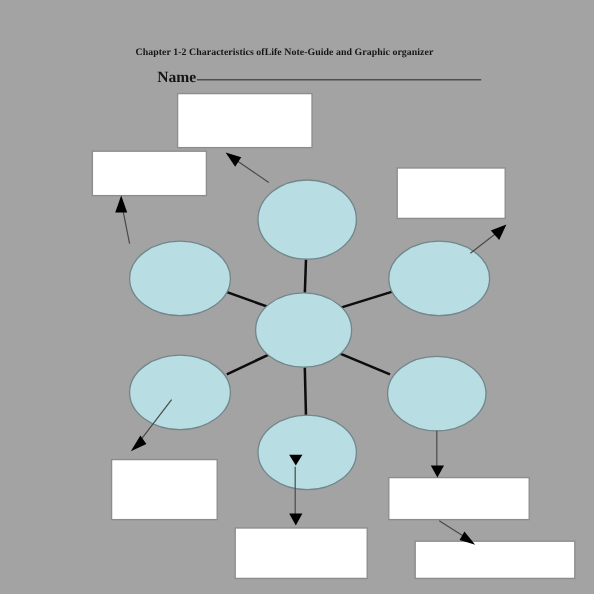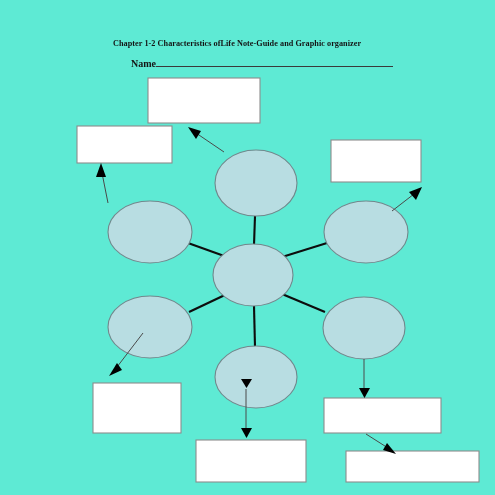--- a/index.html
+++ b/index.html
@@ -4,21 +4,21 @@
 <style>
   html, body {
     margin: 0;
     padding: 0;
     background: #ffffff;
   }
   #page {
     position: relative;
     width: 495px;
     height: 495px;
-    background: #5eead4;
+    background: #a3a3a3;
     overflow: hidden;
     font-family: "Liberation Serif", "DejaVu Serif", serif;
   }
   #doc-title {
     position: absolute;
     left: 113px;
     top: 38px;
     width: 320px;
     font-size: 8.2px;
     font-weight: bold;
@@ -28,21 +28,21 @@
     line-height: 11px;
   }
   #name-row {
     position: absolute;
     left: 131px;
     top: 56px;
     width: 300px;
     height: 12px;
     display: flex;
     align-items: flex-end;
-    font-size: 10px;
+    font-size: 13px;
     font-weight: bold;
     color: #151515;
   }
   #name-label {
     white-space: nowrap;
     line-height: 9px;
   }
   #name-rule {
     flex: 0 0 237px;
     height: 0;

